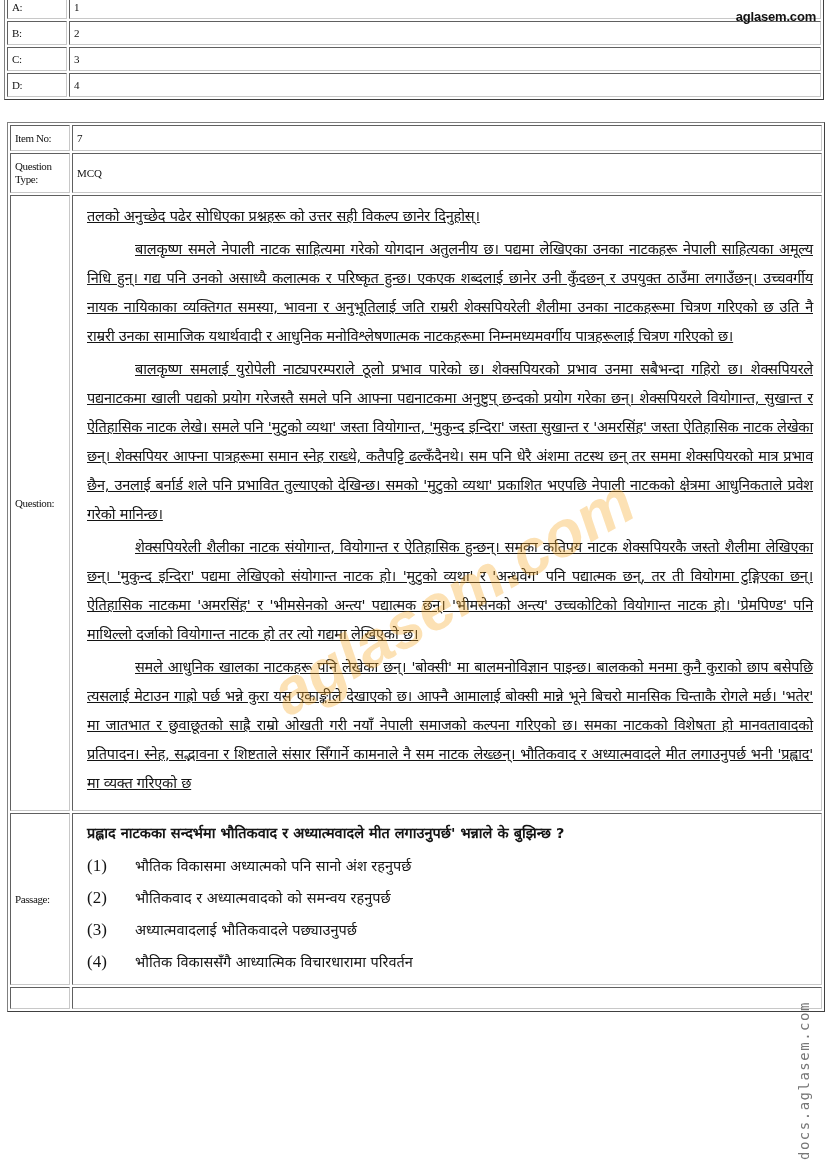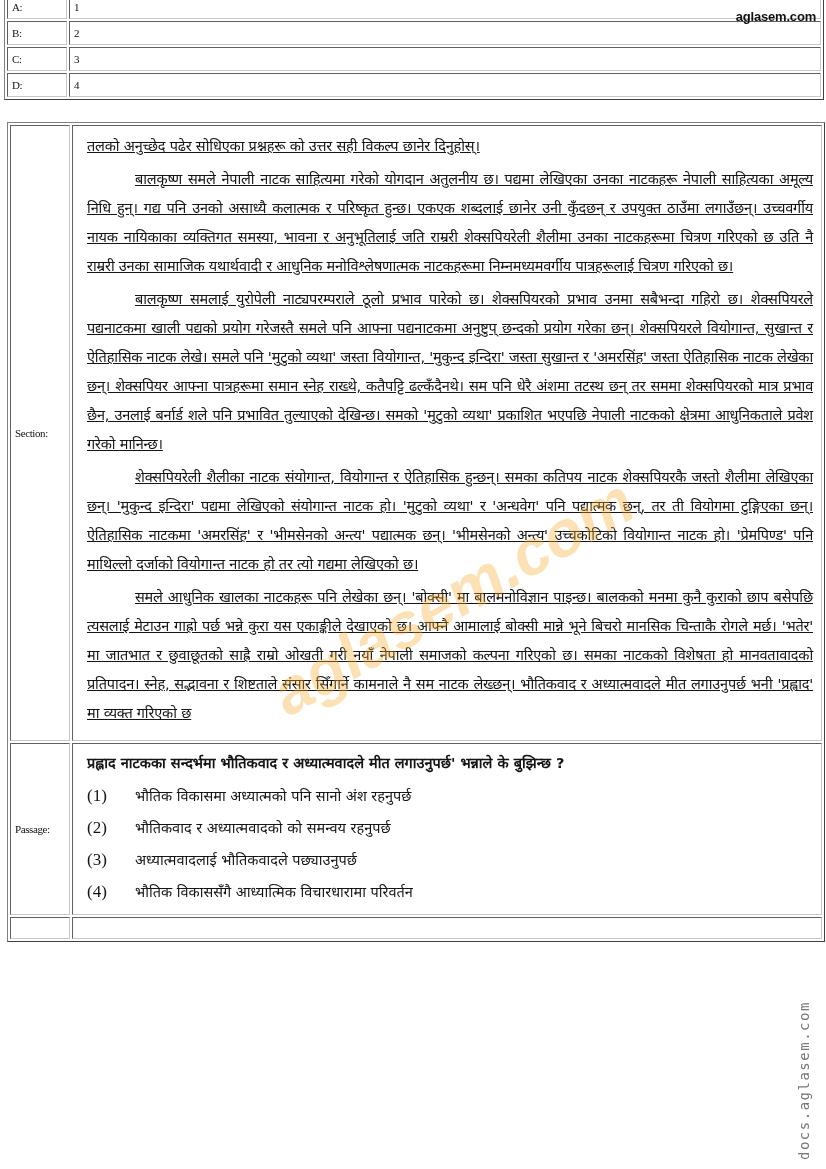--- a/index.html
+++ b/index.html
@@ -150,22 +150,30 @@
   </tr>
   <tr>
     <td class="lbl">D:</td>
     <td class="val">4</td>
   </tr>
 </tbody>
   </table>
 
 <table class="qtable" id="info-table">
   <tbody>
-  <tr>
-    <td class="lbl">Section:</td>
+  <tr class="r-short">
+    <td class="lbl">Item No:</td>
+    <td class="val">7</td>
+  </tr>
+  <tr class="r-tall">
+    <td class="lbl">Question Type:</td>
+    <td class="val">MCQ</td>
+  </tr>
+  <tr>
+    <td class="lbl">Question:</td>
     <td>
       <div class="passage">
         <p>तलको अनुच्छेद पढेर सोधिएका प्रश्नहरू को उत्तर सही विकल्प छानेर दिनुहोस्।</p>
         <p class="indent">बालकृष्ण समले नेपाली नाटक साहित्यमा गरेको योगदान अतुलनीय छ। पद्यमा लेखिएका उनका नाटकहरू नेपाली साहित्यका अमूल्य निधि हुन्। गद्य पनि उनको असाध्यै कलात्मक र परिष्कृत हुन्छ। एकएक शब्दलाई छानेर उनी कुँदछन् र उपयुक्त ठाउँमा लगाउँछन्। उच्चवर्गीय नायक नायिकाका व्यक्तिगत समस्या, भावना र अनुभूतिलाई जति राम्ररी शेक्सपियरेली शैलीमा उनका नाटकहरूमा चित्रण गरिएको छ उति नै राम्ररी उनका सामाजिक यथार्थवादी र आधुनिक मनोविश्लेषणात्मक नाटकहरूमा निम्नमध्यमवर्गीय पात्रहरूलाई चित्रण गरिएको छ।</p>
         <p class="indent">बालकृष्ण समलाई युरोपेली नाट्यपरम्पराले ठूलो प्रभाव पारेको छ। शेक्सपियरको प्रभाव उनमा सबैभन्दा गहिरो छ। शेक्सपियरले पद्यनाटकमा खाली पद्यको प्रयोग गरेजस्तै समले पनि आफ्ना पद्यनाटकमा अनुष्टुप् छन्दको प्रयोग गरेका छन्। शेक्सपियरले वियोगान्त, सुखान्त र ऐतिहासिक नाटक लेखे। समले पनि 'मुटुको व्यथा' जस्ता वियोगान्त, 'मुकुन्द इन्दिरा' जस्ता सुखान्त र 'अमरसिंह' जस्ता ऐतिहासिक नाटक लेखेका छन्। शेक्सपियर आफ्ना पात्रहरूमा समान स्नेह राख्थे, कतैपट्टि ढल्कँदैनथे। सम पनि धेरै अंशमा तटस्थ छन् तर सममा शेक्सपियरको मात्र प्रभाव छैन, उनलाई बर्नार्ड शले पनि प्रभावित तुल्याएको देखिन्छ। समको 'मुटुको व्यथा' प्रकाशित भएपछि नेपाली नाटकको क्षेत्रमा आधुनिकताले प्रवेश गरेको मानिन्छ।</p>
         <p class="indent">शेक्सपियरेली शैलीका नाटक संयोगान्त, वियोगान्त र ऐतिहासिक हुन्छन्। समका कतिपय नाटक शेक्सपियरकै जस्तो शैलीमा लेखिएका छन्। 'मुकुन्द इन्दिरा' पद्यमा लेखिएको संयोगान्त नाटक हो। 'मुटुको व्यथा' र 'अन्धवेग' पनि पद्यात्मक छन्, तर ती वियोगमा टुङ्गिएका छन्। ऐतिहासिक नाटकमा 'अमरसिंह' र 'भीमसेनको अन्त्य' पद्यात्मक छन्। 'भीमसेनको अन्त्य' उच्चकोटिको वियोगान्त नाटक हो। 'प्रेमपिण्ड' पनि माथिल्लो दर्जाको वियोगान्त नाटक हो तर त्यो गद्यमा लेखिएको छ।</p>
         <p class="indent">समले आधुनिक खालका नाटकहरू पनि लेखेका छन्। 'बोक्सी' मा बालमनोविज्ञान पाइन्छ। बालकको मनमा कुनै कुराको छाप बसेपछि त्यसलाई मेटाउन गाह्रो पर्छ भन्ने कुरा यस एकाङ्कीले देखाएको छ। आफ्नै आमालाई बोक्सी मान्ने भूने बिचरो मानसिक चिन्ताकै रोगले मर्छ। 'भतेर' मा जातभात र छुवाछूतको साह्रै राम्रो ओखती गरी नयाँ नेपाली समाजको कल्पना गरिएको छ। समका नाटकको विशेषता हो मानवतावादको प्रतिपादन। स्नेह, सद्भावना र शिष्टताले संसार सिँगार्ने कामनाले नै सम नाटक लेख्छन्। भौतिकवाद र अध्यात्मवादले मीत लगाउनुपर्छ भनी 'प्रह्लाद' मा व्यक्त गरिएको छ</p>
       </div>
     </td>
   </tr>

